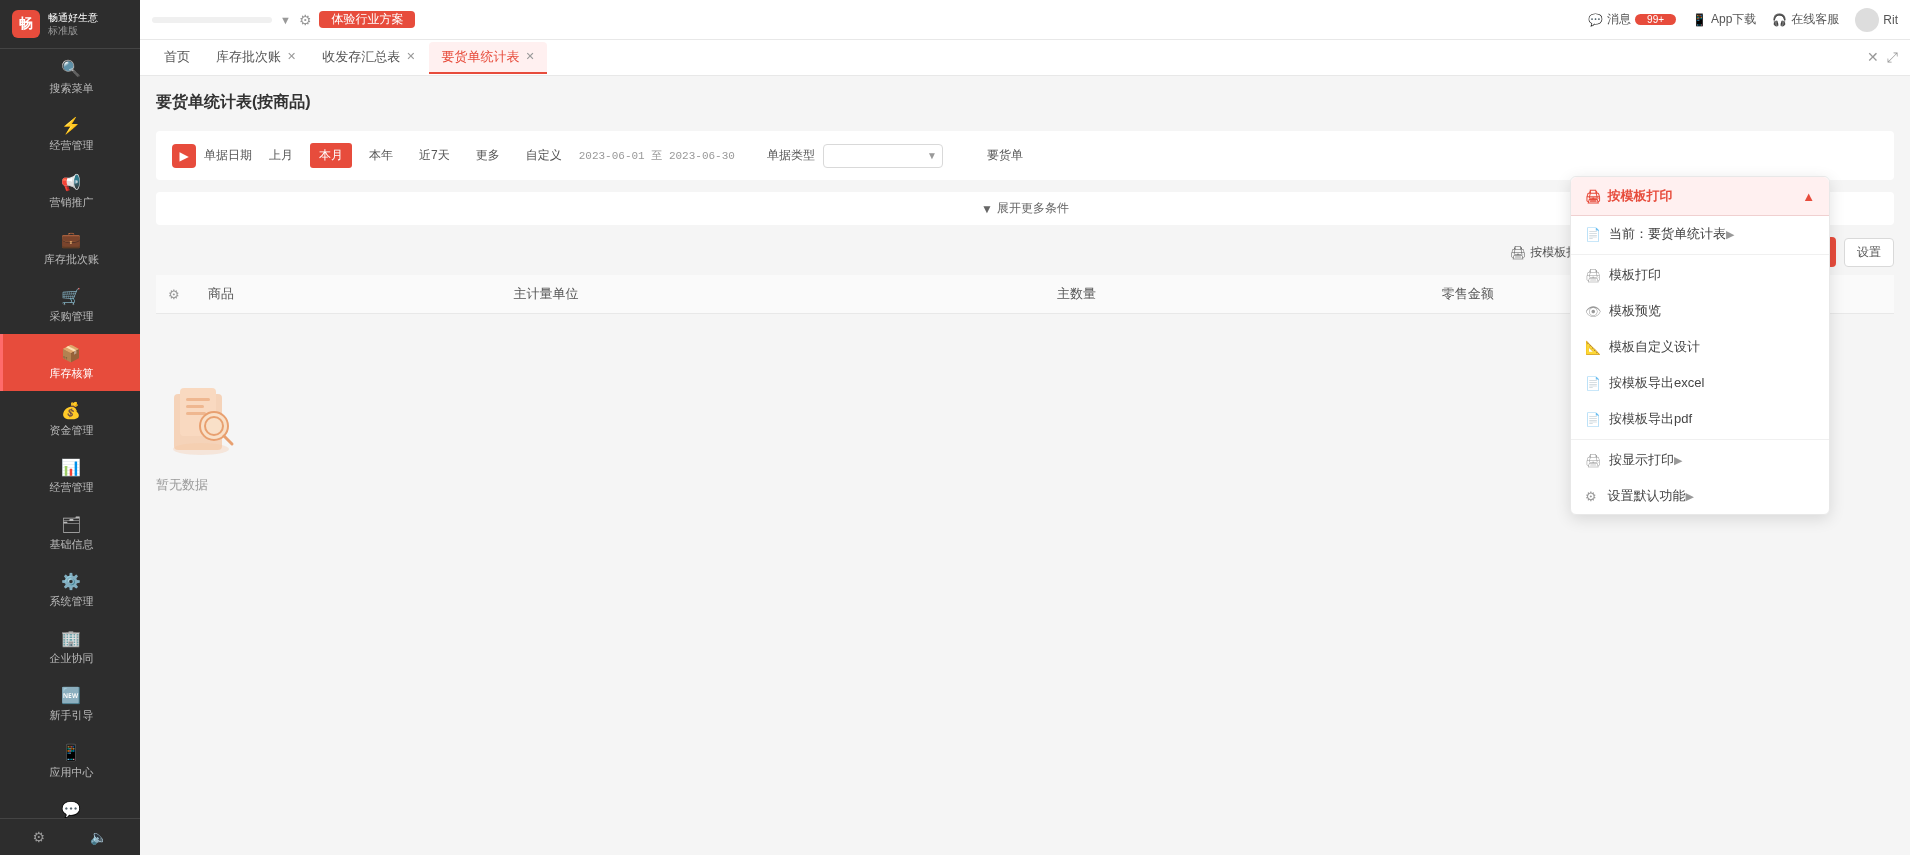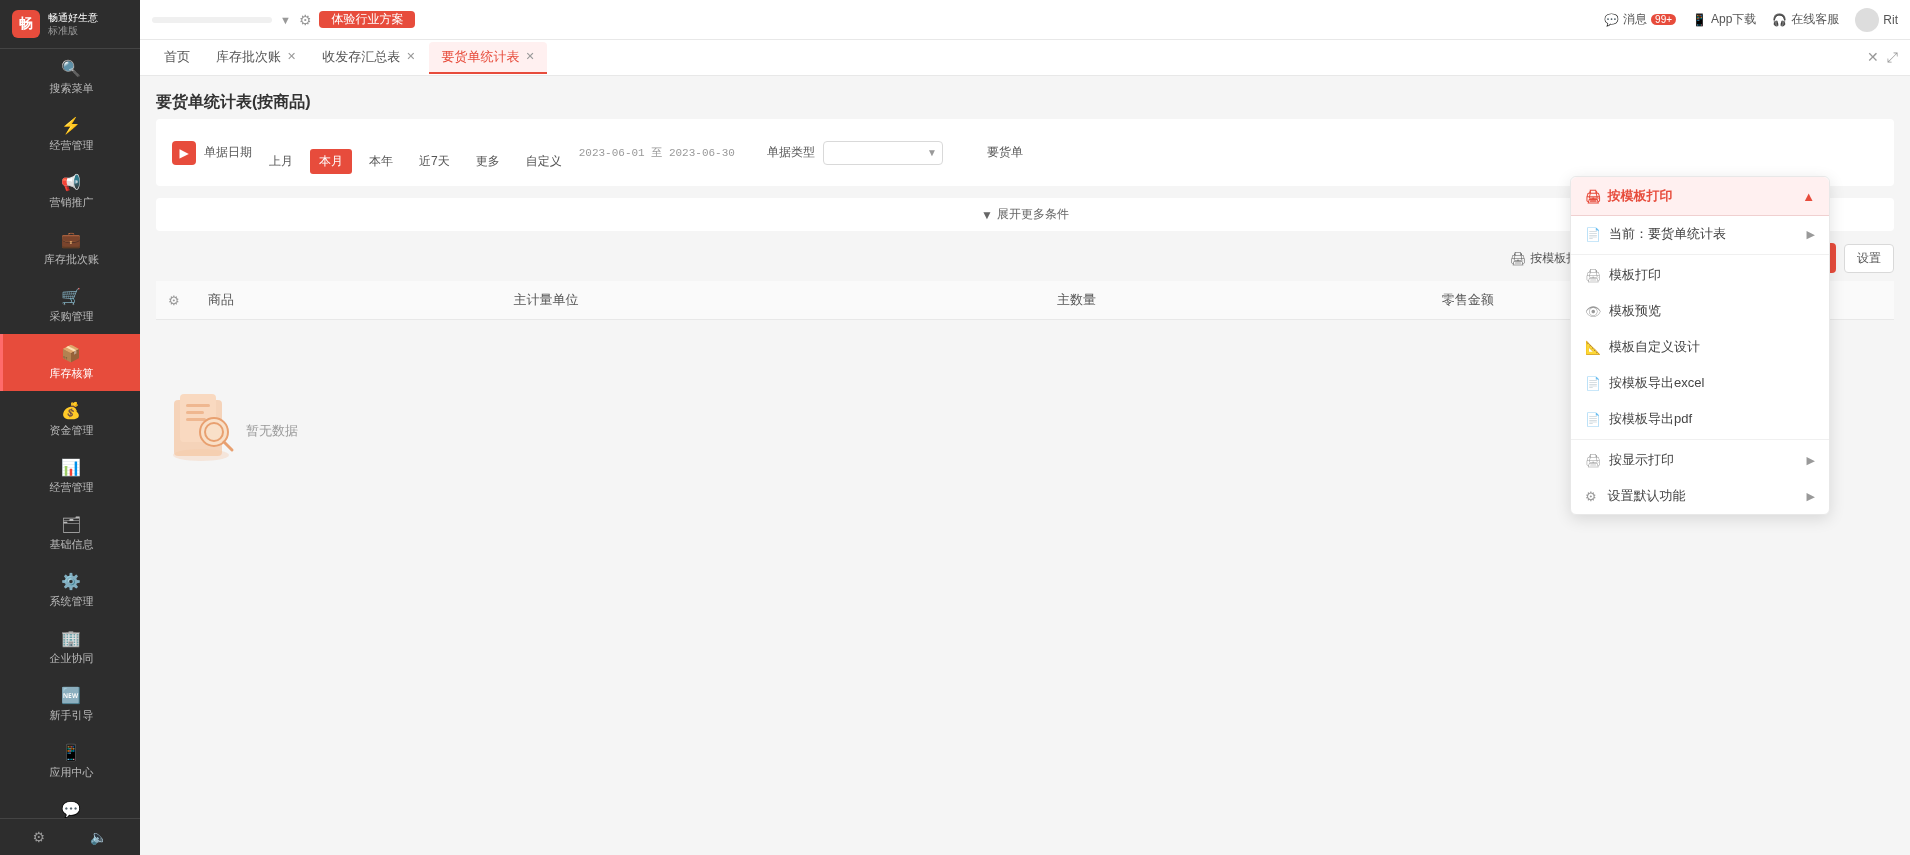--- a/index.html
+++ b/index.html
@@ -64,21 +64,21 @@
       background: #e74c3c; color: #fff; border: none; border-radius: 4px;
       padding: 0 12px; font-size: 12px; cursor: pointer;
     }
     .topbar-right { display: flex; align-items: center; gap: 16px; }
     .topbar-right-item {
       display: flex; align-items: center; gap: 4px;
       color: #555; font-size: 12px; cursor: pointer;
     }
     .badge {
       background: #e74c3c; color: #fff; border-radius: 8px;
-      padding: 0 4px; font-size: 10px; min-width: 16px; text-align: center;
+      padding: 0 12px; font-size: 10px; min-width: 16px; text-align: center;
     }
     .avatar { width: 24px; height: 24px; background: #ddd; border-radius: 50%; }
 
     
     .tabs {
       height: 36px; background: #fff; display: flex; align-items: center;
       padding: 0 12px; border-bottom: 1px solid #e8e8e8; gap: 2px;
       position: relative;
     }
     .tab {
@@ -87,37 +87,37 @@
       border-bottom: 2px solid transparent;
     }
     .tab.active { color: #e74c3c; border-bottom: 2px solid #e74c3c; background: #fff0f0; border-radius: 4px 4px 0 0; }
     .tab-close { margin-left: 6px; color: #999; font-size: 11px; }
     .tabs-window-controls { margin-left: auto; display: flex; gap: 8px; color: #999; font-size: 14px; }
 
     
     .content { flex: 1; overflow-y: auto; padding: 16px; position: relative; }
 
     
-    .page-title { font-size: 16px; font-weight: bold; color: #333; margin-bottom: 6px; }
+    .page-title { font-size: 16px; font-weight: bold; color: #333; margin-bottom: 18px; }
 
     
     .filter-bar {
       background: #fff; border-radius: 4px; padding: 12px 16px;
       margin-bottom: 12px; display: flex; align-items: center; gap: 8px;
       flex-wrap: wrap; position: relative;
     }
     .filter-expand-btn {
       width: 24px; height: 24px; background: #e74c3c; color: #fff;
       border-radius: 4px; display: flex; align-items: center; justify-content: center;
       cursor: pointer; font-size: 12px; flex-shrink: 0;
     }
     .filter-label { color: #555; font-size: 12px; white-space: nowrap; }
     .date-btn {
       padding: 3px 8px; border-radius: 3px; font-size: 12px; cursor: pointer;
-      border: 1px solid transparent; color: #555; margin-top: 18px;
+      border: 1px solid transparent; color: #555;
     }
     .date-btn.active { background: #e74c3c; color: #fff; }
     .date-range { color: #999; font-size: 11px; font-family: Liberation Mono, monospace; }
     .filter-select {
       border: 1px solid #d9d9d9; border-radius: 4px; padding: 4px 24px 4px 8px;
       font-size: 12px; color: #555; background: #fff; cursor: pointer;
       appearance: none; min-width: 120px; position: relative;
     }
     .select-wrapper { position: relative; display: inline-flex; align-items: center; }
     .select-arrow { position: absolute; right: 6px; color: #999; font-size: 10px; pointer-events: none; }
@@ -157,21 +157,21 @@
     }
     .data-table th {
       background: #fafafa; padding: 10px 12px; text-align: left;
       color: #555; font-weight: normal; border-bottom: 1px solid #e8e8e8;
       white-space: nowrap;
     }
     .table-gear { color: #999; cursor: pointer; }
 
     
     .empty-state {
-      display: flex; flex-direction: row; align-items: center;
+      display: flex; flex-direction: column; 
       padding: 60px 0;
     }
     .empty-icon {
       width: 90px; height: 90px; margin-bottom: 12px;
       position: relative;
     }
     .empty-text { color: #999; font-size: 13px; }
 
     
     .dropdown-menu {
@@ -191,21 +191,21 @@
       border-radius: 6px 6px 0 0;
       border-bottom: 1px solid #f0d0d0;
     }
     .dropdown-header-left { display: flex; align-items: center; gap: 6px; color: #e74c3c; font-size: 13px; font-weight: bold; }
     .dropdown-header-right { display: flex; align-items: center; gap: 6px; }
     .dropdown-item {
       display: flex; align-items: center; gap: 8px;
       padding: 9px 14px; color: #444; font-size: 13px; cursor: pointer;
     }
     .dropdown-item-icon { color: #999; font-size: 13px; width: 16px; }
-    .dropdown-sub { display: flex; align-items: center; justify-content: space-between; width: 100%; }
+    .dropdown-sub { display: flex; align-items: center; justify-content: flex-start; width: 100%; }
     .dropdown-divider { height: 1px; background: #f0f0f0; margin: 2px 0; }
 
     
     ::-webkit-scrollbar { width: 4px; }
     ::-webkit-scrollbar-thumb { background: #ccc; border-radius: 2px; }
   </style>
 </head>
 <body>
 
 <div class="sidebar">

